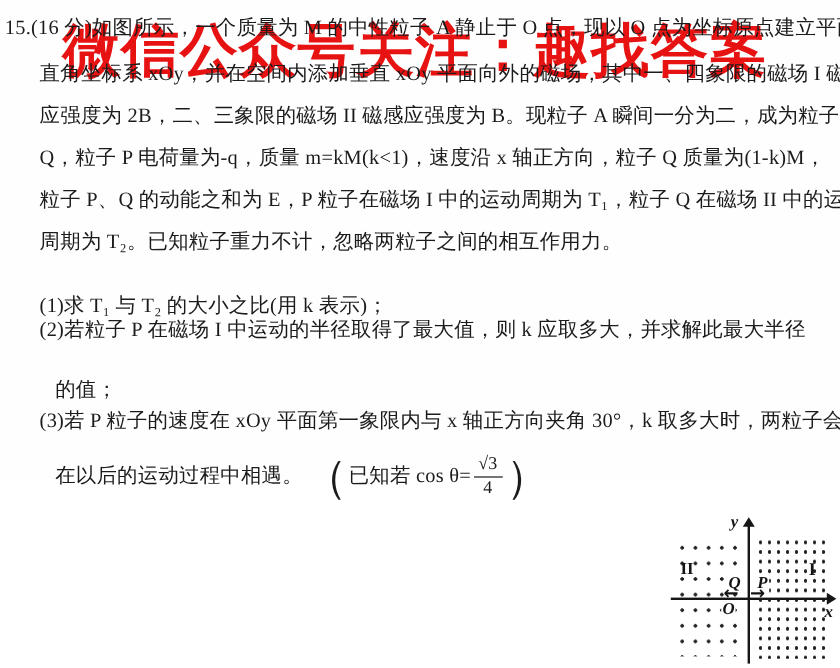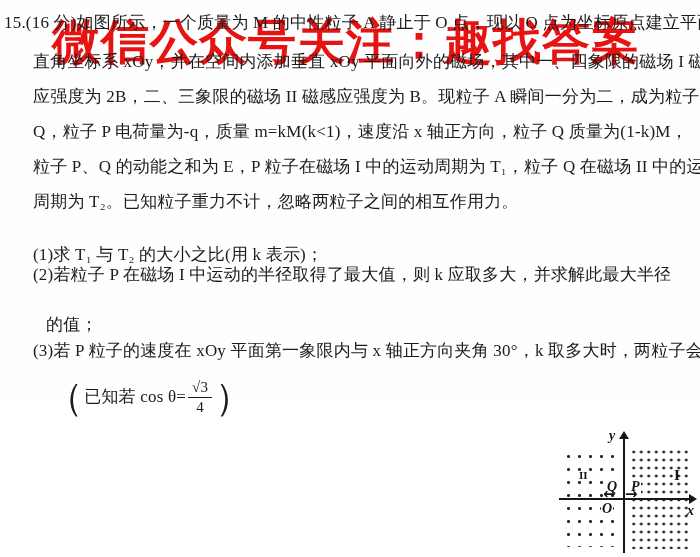--- a/index.html
+++ b/index.html
@@ -72,21 +72,21 @@
   .dlabel{
     position:absolute;z-index:4;color:#141414;
     font-size:14px;font-style:italic;font-weight:bold;line-height:14px;
   }
   .lab-y{left:56px;top:5px;}
   .lab-x{left:134px;top:80px;}
   .lab-O{left:48px;top:78px;font-style:italic;background:#fff;padding:0 1px;}
   .lab-Q{left:53px;top:56px;background:#fff;padding:0 1px;}
   .lab-P{left:77px;top:56px;background:#fff;padding:0 1px;}
   .lab-r1{left:121px;top:44px;font-style:normal;font-size:15px;}
-  .lab-r2{left:26px;top:44px;font-style:normal;font-size:11px;}
+  .lab-r2{left:14px;top:44px;font-style:normal;font-size:14px;}
   .varrow{
     position:absolute;z-index:4;font-style:normal;
     font-size:15px;font-weight:bold;line-height:12px;color:#141414;
     font-family:"DejaVu Sans",sans-serif;
   }
   .arr-q{left:50px;top:64px;}
   .arr-p{left:72px;top:64px;}
 </style>
 </head>
 <body>
@@ -100,20 +100,21 @@
   <div class="pline l2">应强度为 2B，二、三象限的磁场 II 磁感应强度为 B。现粒子 A 瞬间一分为二，成为粒子 P、</div>
   <div class="pline l3">Q，粒子 P 电荷量为-q，质量 m=kM(k&lt;1)，速度沿 x 轴正方向，粒子 Q 质量为(1-k)M，</div>
   <div class="pline l4">粒子 P、Q 的动能之和为 E，P 粒子在磁场 I 中的运动周期为 T₁，粒子 Q 在磁场 II 中的运动</div>
   <div class="pline l5">周期为 T₂。已知粒子重力不计，忽略两粒子之间的相互作用力。</div>
   <div class="pline l6">(1)求 T₁ 与 T₂ 的大小之比(用 k 表示)；</div>
   <div class="pline l7">(2)若粒子 P 在磁场 I 中运动的半径取得了最大值，则 k 应取多大，并求解此最大半径</div>
   <div class="pline l8">的值；</div>
   <div class="pline l9">(3)若 P 粒子的速度在 xOy 平面第一象限内与 x 轴正方向夹角 30°，k 取多大时，两粒子会</div>
 
   <div class="pline formula-line">
+    <span>在以后的运动过程中相遇。</span>
     <span class="bigparen">（</span>
     <span>已知若 cos θ=</span>
     <span class="frac">
       <span class="num">√3</span>
       <span class="den">4</span>
     </span>
     <span class="bigparen">）</span>
   </div>
 
   <div class="diagram">

